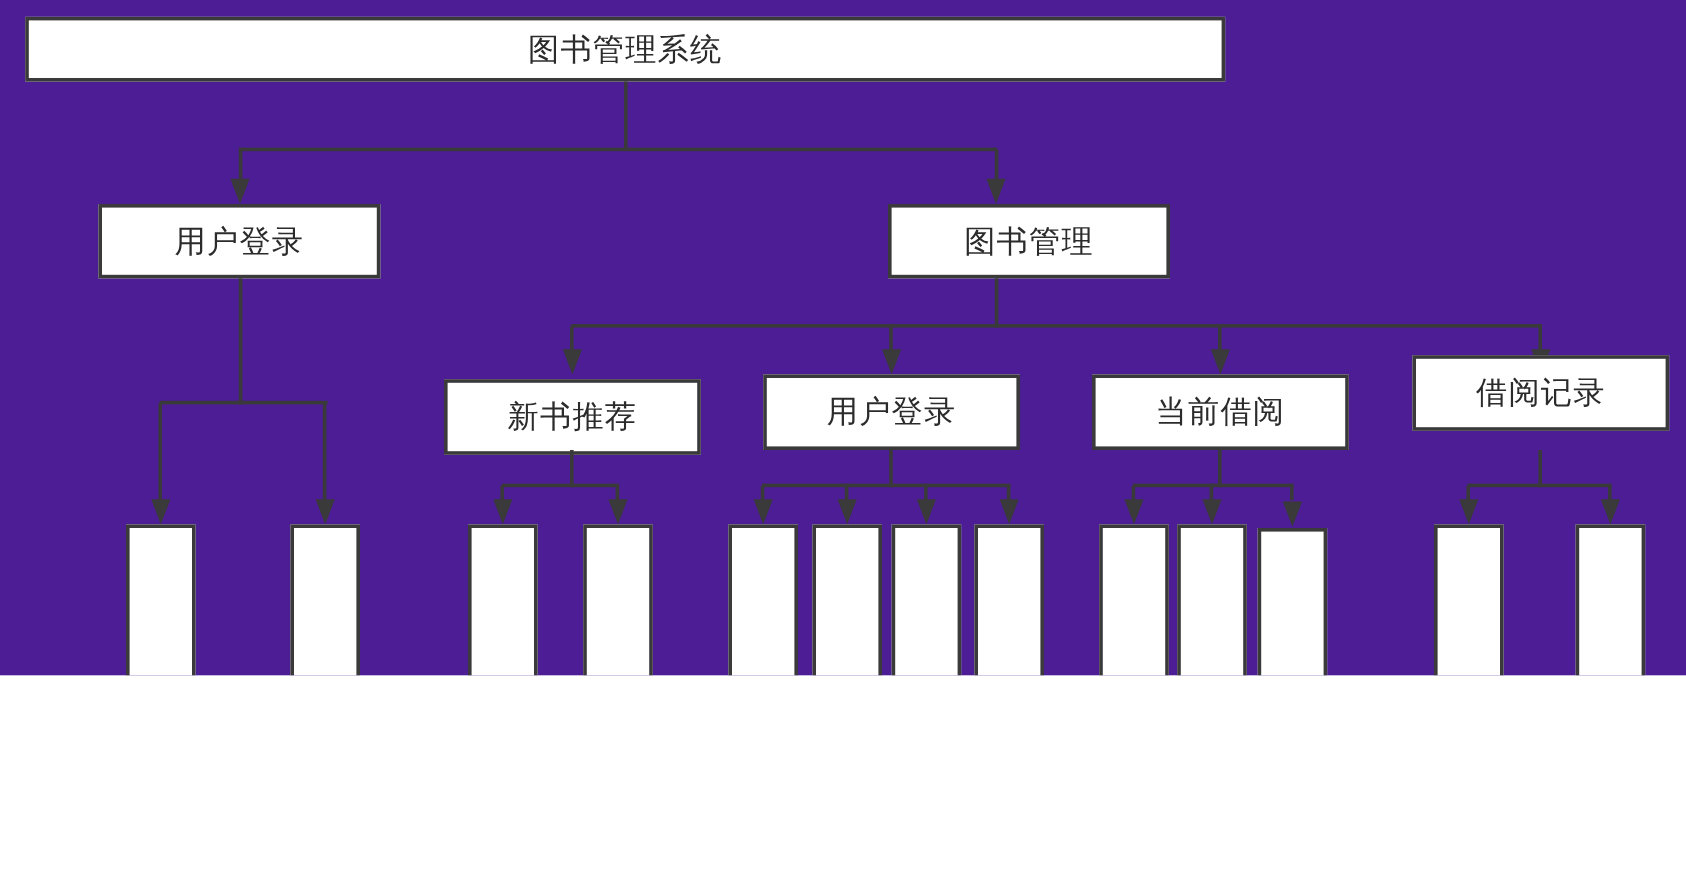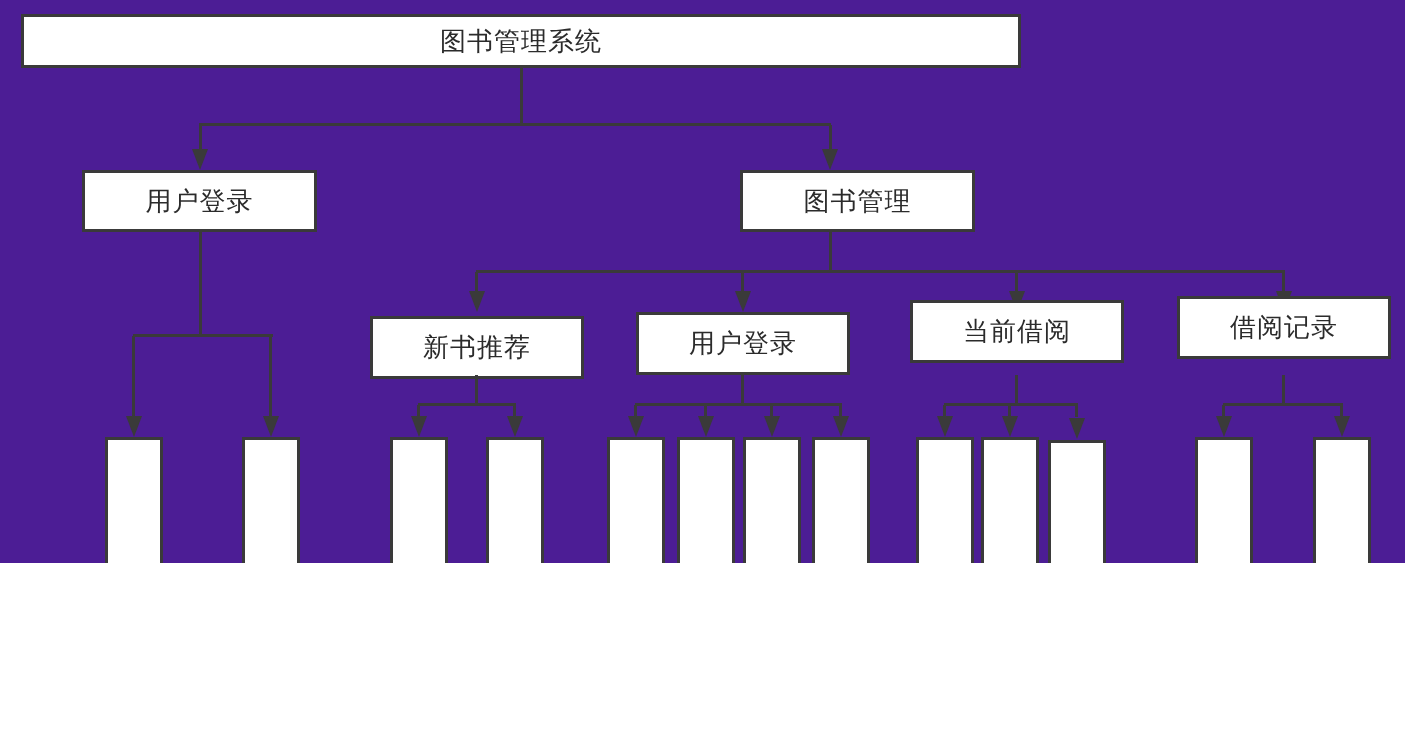--- a/index.html
+++ b/index.html
@@ -61,21 +61,21 @@
   <div class="arrow" style="left:469px;top:291px"></div>
   <div class="vl" style="left:741px;top:272px;height:20px"></div>
   <div class="arrow" style="left:735px;top:291px"></div>
   <div class="vl" style="left:1015px;top:272px;height:20px"></div>
   <div class="arrow" style="left:1009px;top:291px"></div>
   <div class="vl" style="left:1282px;top:272px;height:20px"></div>
   <div class="arrow" style="left:1276px;top:291px"></div>
 
   <div class="box hlabel" style="left:370px;top:316px;width:214px;height:63px">新书推荐</div>
   <div class="box hlabel" style="left:636px;top:312px;width:214px;height:63px">用户登录</div>
-  <div class="box hlabel" style="left:910px;top:300px;width:214px;height:63px">当前借阅</div>
+  <div class="box hlabel" style="left:910px;top:312px;width:214px;height:63px">当前借阅</div>
   <div class="box hlabel" style="left:1177px;top:296px;width:214px;height:63px">借阅记录</div>
 
   <div class="vl" style="left:475px;top:375px;height:31px"></div>
   <div class="hl" style="left:418px;top:403px;width:98px"></div>
   <div class="vl" style="left:417px;top:405px;height:12px"></div>
   <div class="arrow" style="left:411px;top:416px"></div>
   <div class="vl" style="left:513px;top:405px;height:12px"></div>
   <div class="arrow" style="left:507px;top:416px"></div>
 
   <div class="vl" style="left:741px;top:375px;height:31px"></div>

